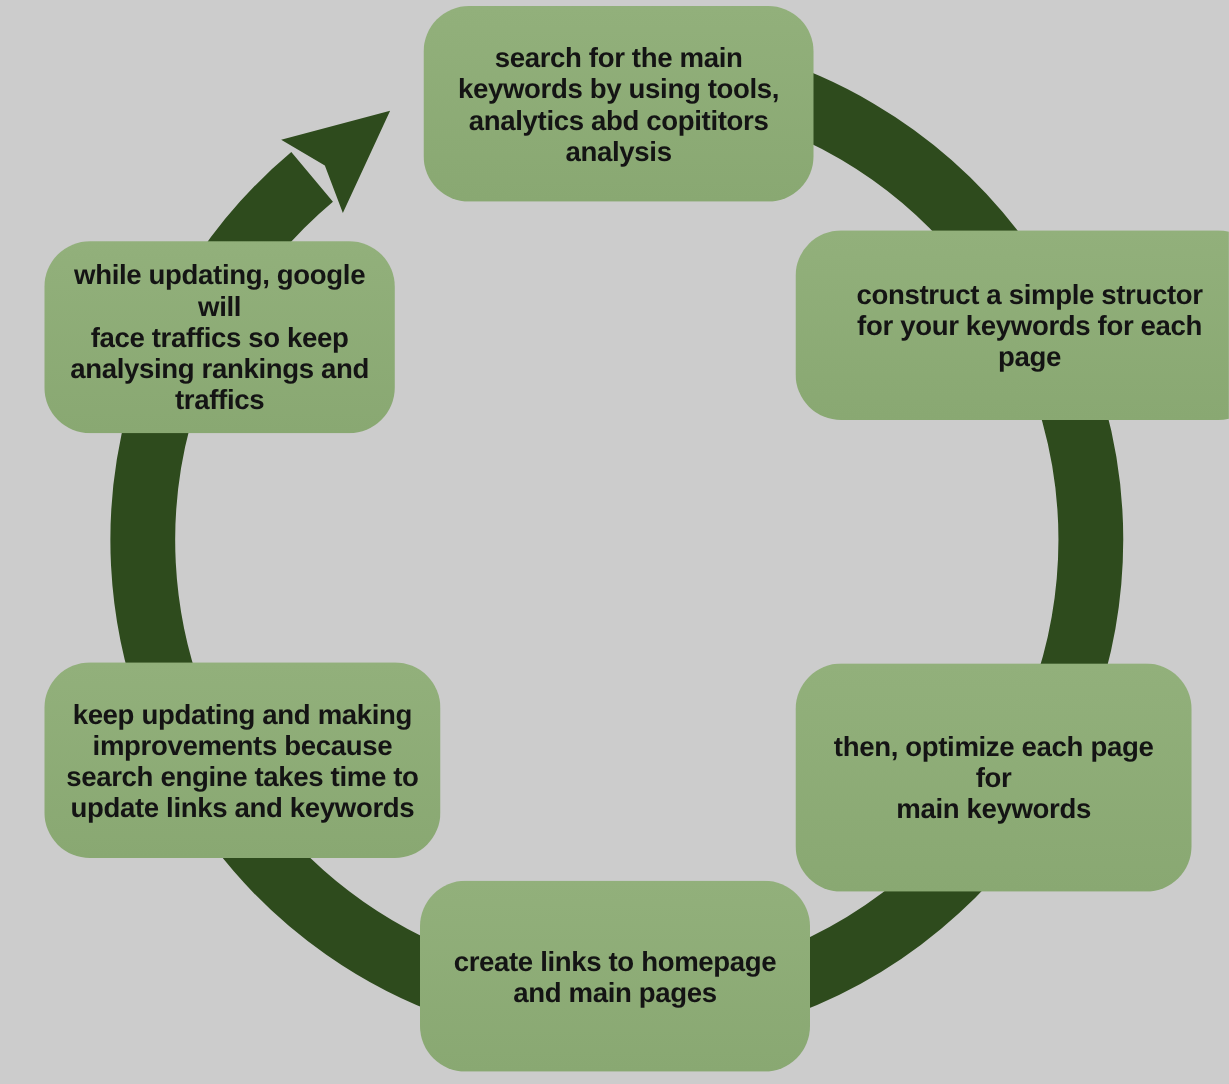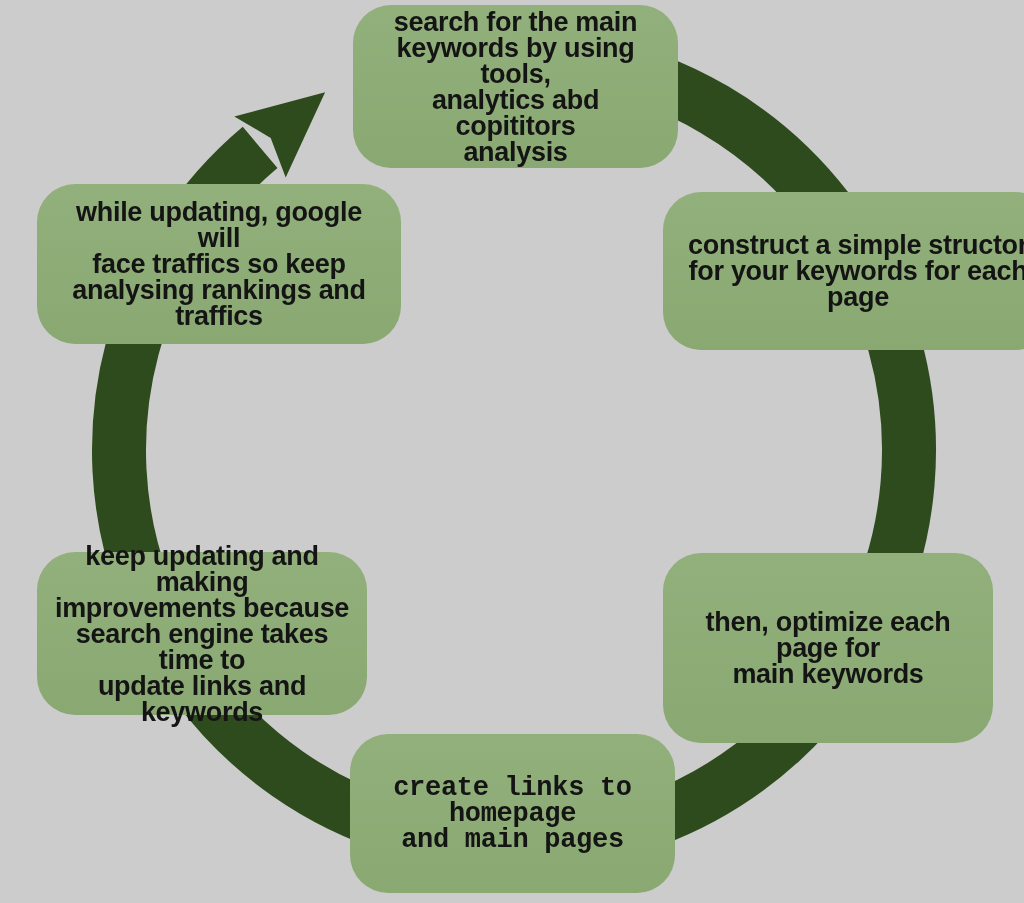--- a/index.html
+++ b/index.html
@@ -26,31 +26,31 @@
     display: flex;
     align-items: center;
     justify-content: center;
     text-align: center;
     padding: 10px 16px;
     box-sizing: border-box;
   }
   .step-text {
     white-space: pre-line;
     font-weight: 700;
-    font-size: 27px;
+    font-size: 23px;
     line-height: 26px;
     letter-spacing: -0.3px;
     color: #141414;
   }
   .pos-top          { left: 353px; top: 5px;   width: 325px; height: 163px; }
   .pos-right-top    { left: 663px; top: 192px; width: 390px; height: 158px; }
   .pos-right-bottom { left: 663px; top: 553px; width: 330px; height: 190px; }
-  .pos-bottom       { left: 350px; top: 734px; width: 325px; height: 159px; font-family: Liberation Mono, monospace; }
+  .pos-bottom       { left: 350px; top: 734px; width: 325px; height: 159px; }
   .pos-left-bottom  { left: 37px;  top: 552px; width: 330px; height: 163px; align-items: center; }
-  .pos-left-top     { left: 37px;  top: 184px; width: 364px; height: 160px; }
+  .pos-left-top     { left: 37px;  top: 201px; width: 292px; height: 160px; }
 </style>
 </head>
 <body>
 
 <div class="stage">
 
   <svg class="ring-svg" viewBox="0 0 1024 903" aria-hidden="true">
     <path d="M 582.6 61 A 395 395 0 0 1 514 845 A 395 395 0 0 1 260.1 147.4" fill="none" stroke="#2e4b1d" stroke-width="54"></path>
     <polygon points="234.3,116.4 325.1,92.3 285.7,177.6 270.7,138" fill="#2e4b1d"></polygon>
   </svg>

